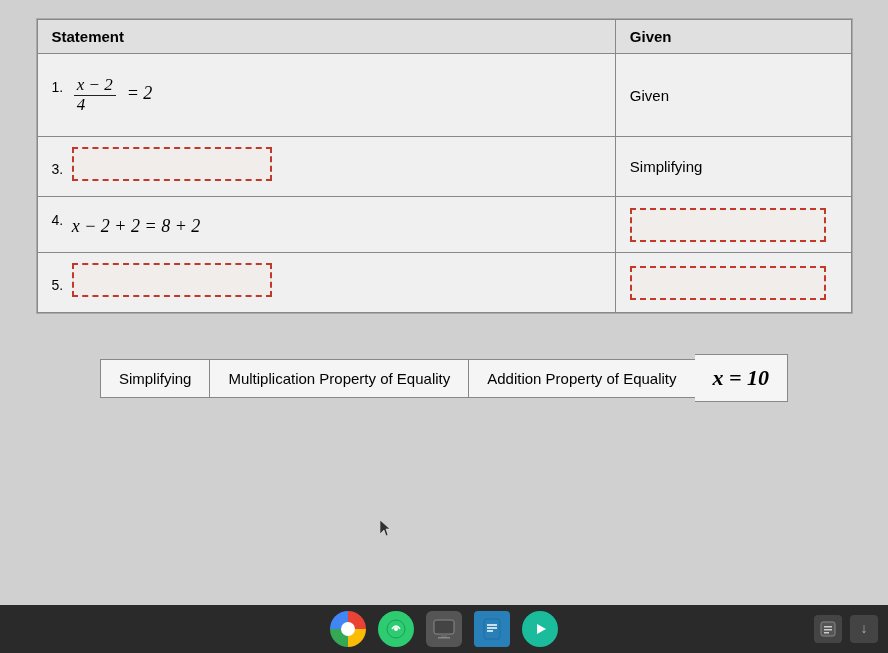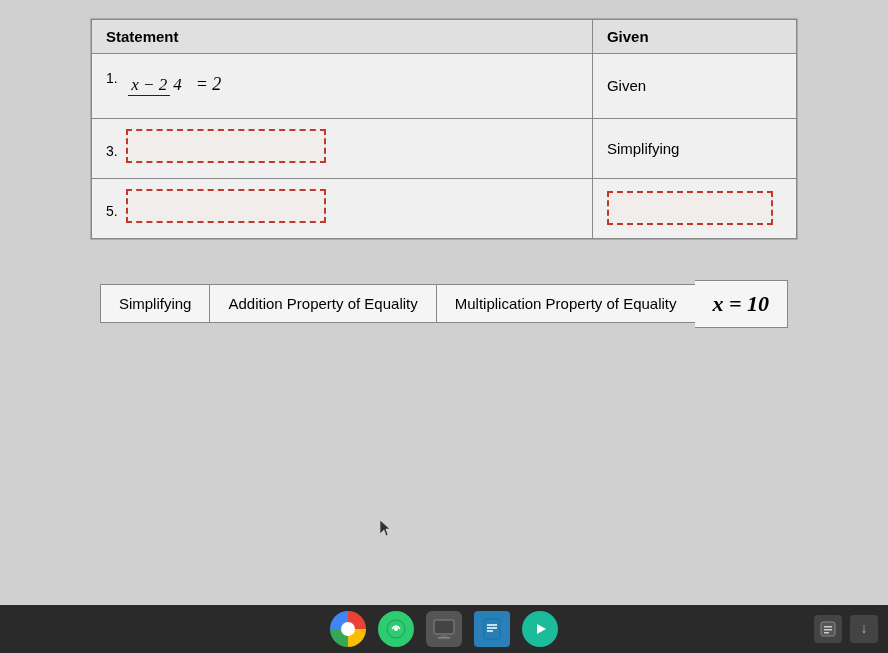--- a/index.html
+++ b/index.html
@@ -17,21 +17,21 @@
       width: 888px;
       height: 653px;
       background: #d0d0d0;
       position: relative;
       display: flex;
       flex-direction: column;
       align-items: center;
     }
 
     .main-content {
-      width: 708px;
+      width: 817px;
       margin-top: 18px;
       background: #e8e8e8;
       border: 1px solid #aaa;
     }
 
     
     .proof-table {
       width: 100%;
       border-collapse: collapse;
       background: #f0f0f0;
@@ -87,21 +87,21 @@
       margin-right: 4px;
     }
 
     .math-expr {
       font-style: italic;
     }
 
     
     .fraction {
       display: inline-flex;
-      flex-direction: row;
+      flex-direction: column;
       align-items: flex-start;
       vertical-align: middle;
       font-size: 17px;
       line-height: 1.1;
       margin: 12px 2px;
     }
 
     .fraction .numerator {
       border-bottom: 1.5px solid #222;
       padding: 0 3px;
@@ -227,38 +227,49 @@
         <tr>
           <td>
             <span class="row-number">3.</span>
             <span class="dashed-box" style="min-width:200px;"></span>
           </td>
           <td class="reason-cell">
             <span>Simplifying</span>
           </td>
         </tr>
 
+        <tr>
+          <td>
+            <span class="row-number">4.</span>
+            <span class="math-expr">
+              <i>x</i>&nbsp;−&nbsp;2&nbsp;+&nbsp;2&nbsp;=&nbsp;8&nbsp;+&nbsp;2
+            </span>
+          </td>
+          <td>
+            <span class="dashed-box-wide"></span>
+          </td>
+        </tr>
 
         <tr>
           <td>
             <span class="row-number">5.</span>
             <span class="dashed-box" style="min-width:200px;"></span>
           </td>
           <td>
             <span class="dashed-box-wide"></span>
           </td>
         </tr>
       </tbody>
     </table>
   </div>
 
   <div class="answer-area">
     <div class="answer-card">Simplifying</div>
+    <div class="answer-card">Multiplication Property of Equality</div>
     <div class="answer-card">Addition Property of Equality</div>
-    <div class="answer-card">Multiplication Property of Equality</div>
     <div class="answer-card math-card">
       <i>x</i>&nbsp;=&nbsp;10
     </div>
   </div>
 
   <div style="position:absolute; left:380px; bottom:115px; width:12px; height:18px; pointer-events:none;">
     
     <svg width="12" height="18" viewBox="0 0 12 18">
       <polygon points="0,0 0,14 4,10 6,16 8,15 6,9 10,9" fill="#333" stroke="#fff" stroke-width="0.5"></polygon>
     </svg>

